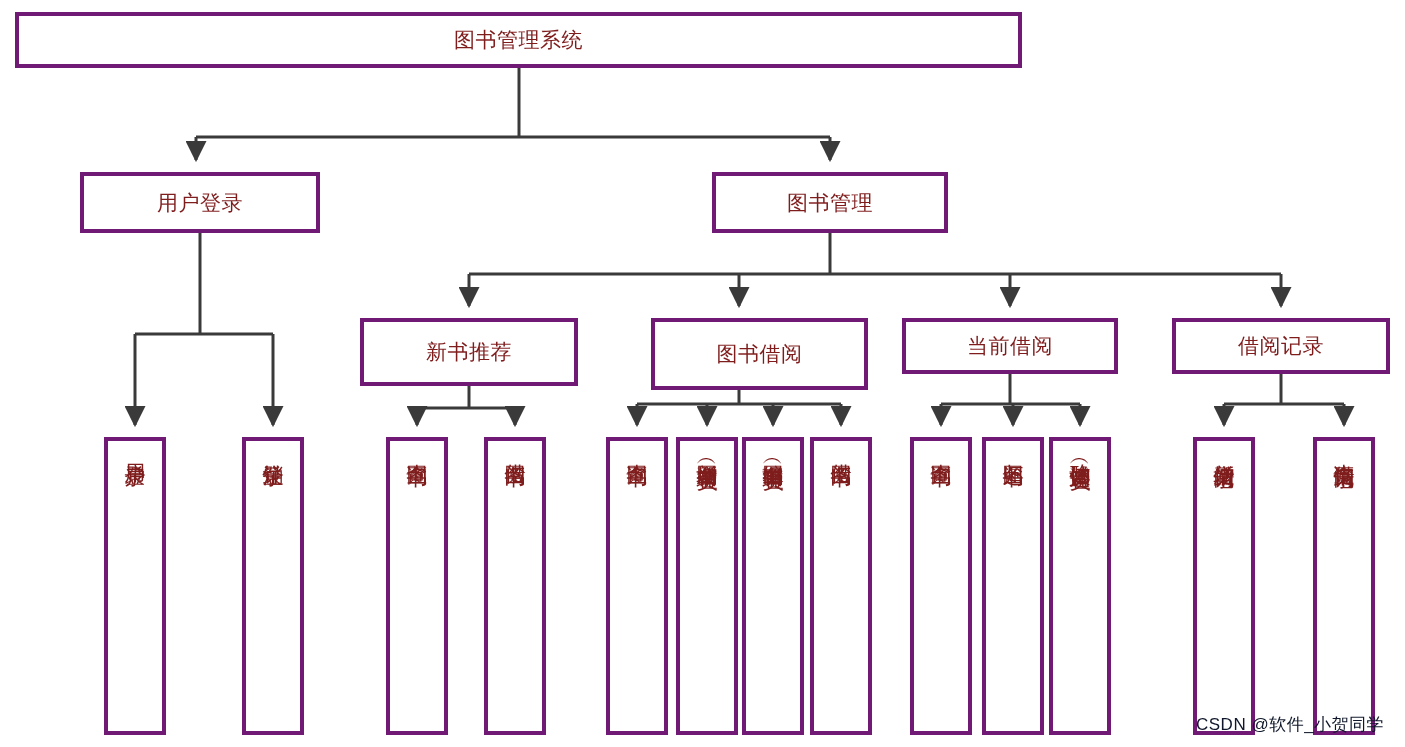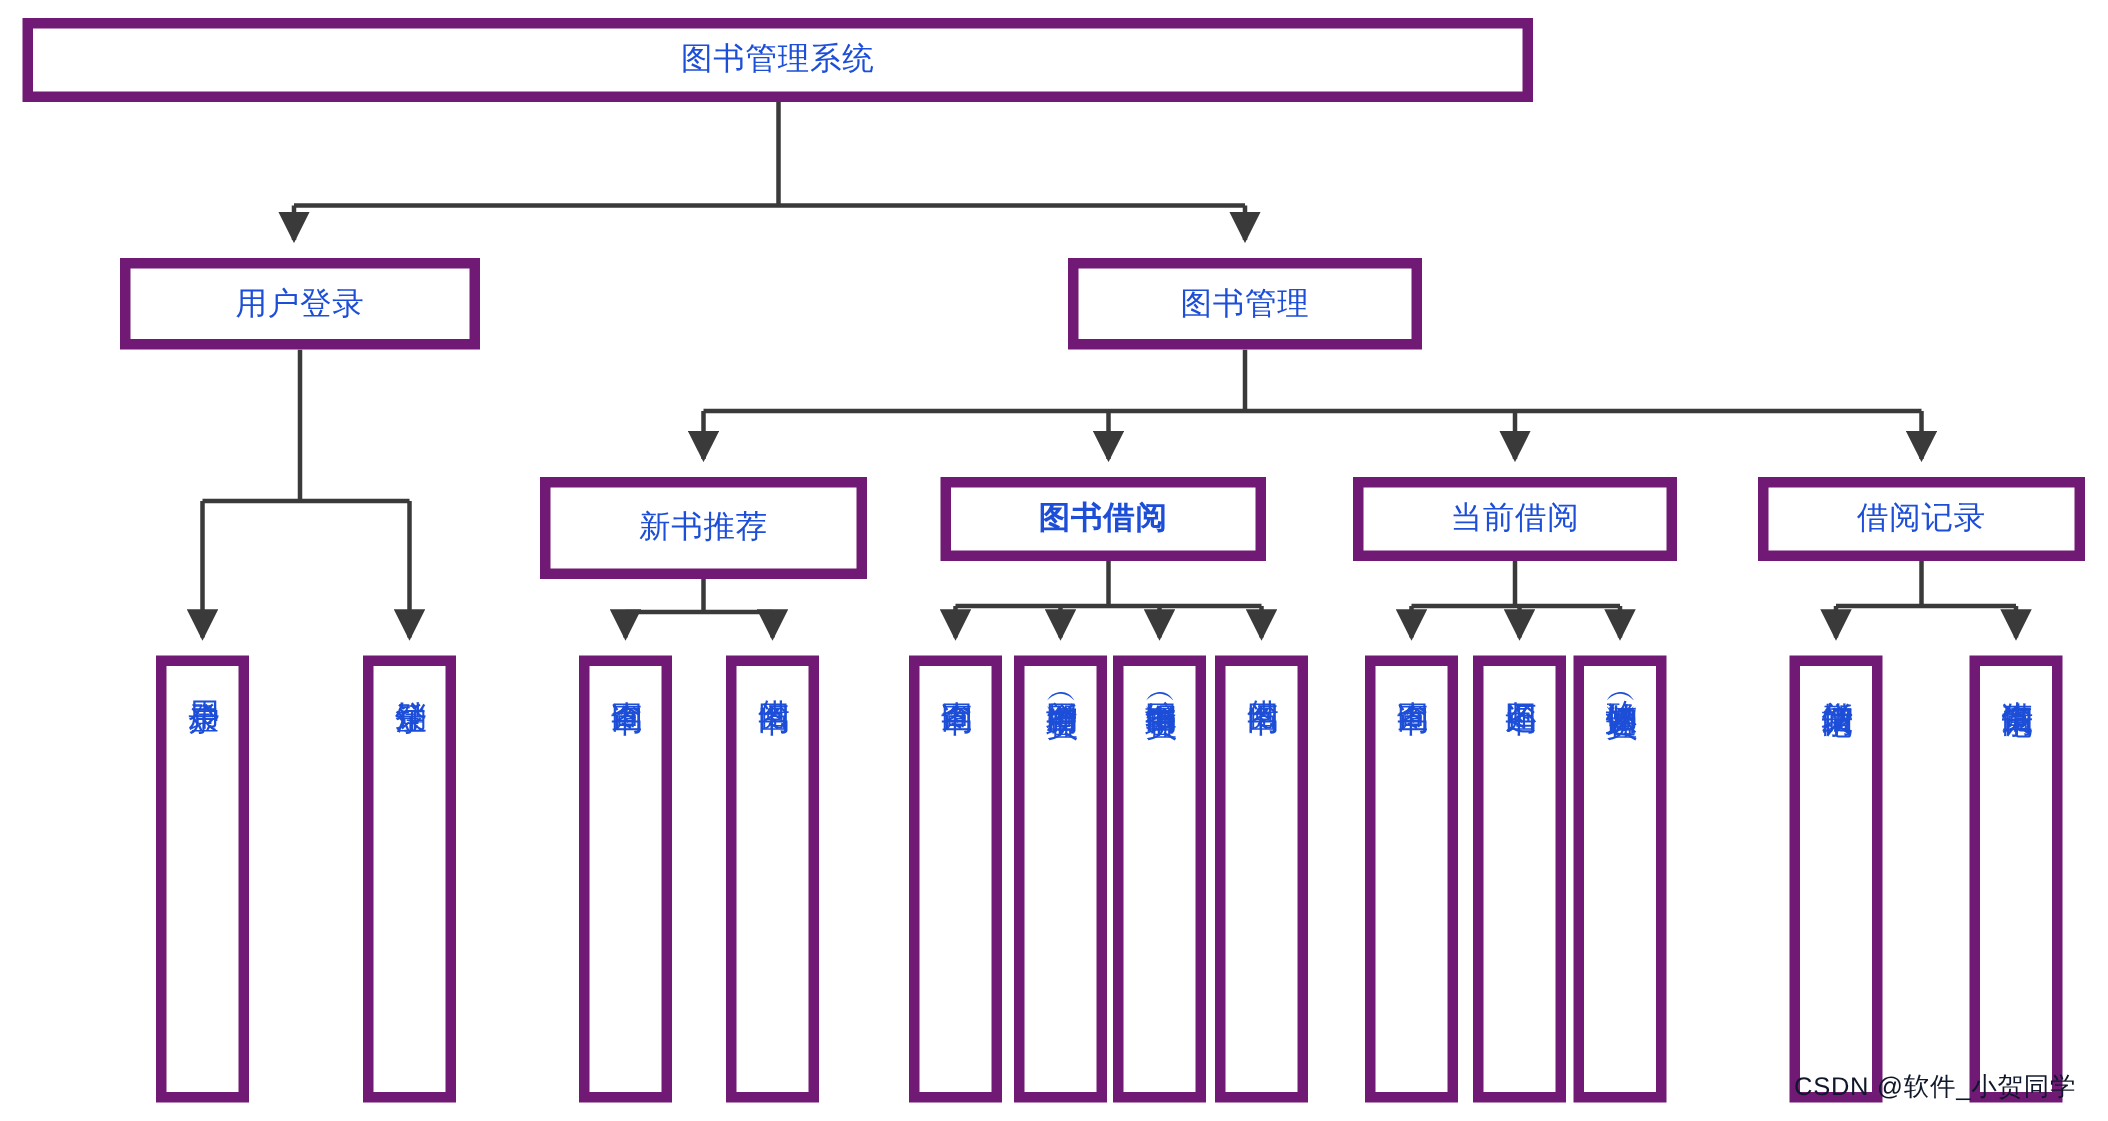--- a/index.html
+++ b/index.html
@@ -22,23 +22,23 @@
     position: absolute;
     left: 0;
     top: 0;
     width: 1405px;
     height: 747px;
     pointer-events: none;
   }
   .node {
     position: absolute;
     box-sizing: border-box;
-    border: 7px solid #701a75;
+    border: 4px solid #701a75;
     background: #ffffff;
-    color: #1d4ed8;
+    color: #7f1d1d;
     display: flex;
     align-items: center;
     justify-content: center;
     text-align: center;
     z-index: 2;
   }
   .node-h {
     font-size: 21px;
     line-height: 1.2;
     letter-spacing: 0.5px;
@@ -128,21 +128,21 @@
   <div class="node node-h" style="left:80px; top:172px; width:240px; height:61px;">
     <span>用户登录</span>
   </div>
   <div class="node node-h" style="left:712px; top:172px; width:236px; height:61px;">
     <span>图书管理</span>
   </div>
 
   <div class="node node-h" style="left:360px; top:318px; width:218px; height:68px;">
     <span>新书推荐</span>
   </div>
-  <div class="node node-h" style="left:627px; top:318px; width:217px; height:56px;font-weight:bold;">
+  <div class="node node-h" style="left:651px; top:318px; width:217px; height:72px;">
     <span>图书借阅</span>
   </div>
   <div class="node node-h" style="left:902px; top:318px; width:216px; height:56px;">
     <span>当前借阅</span>
   </div>
   <div class="node node-h" style="left:1172px; top:318px; width:218px; height:56px;">
     <span>借阅记录</span>
   </div>
 
   <div class="node node-leaf" style="left:104px; top:437px; width:62px; height:298px;">

